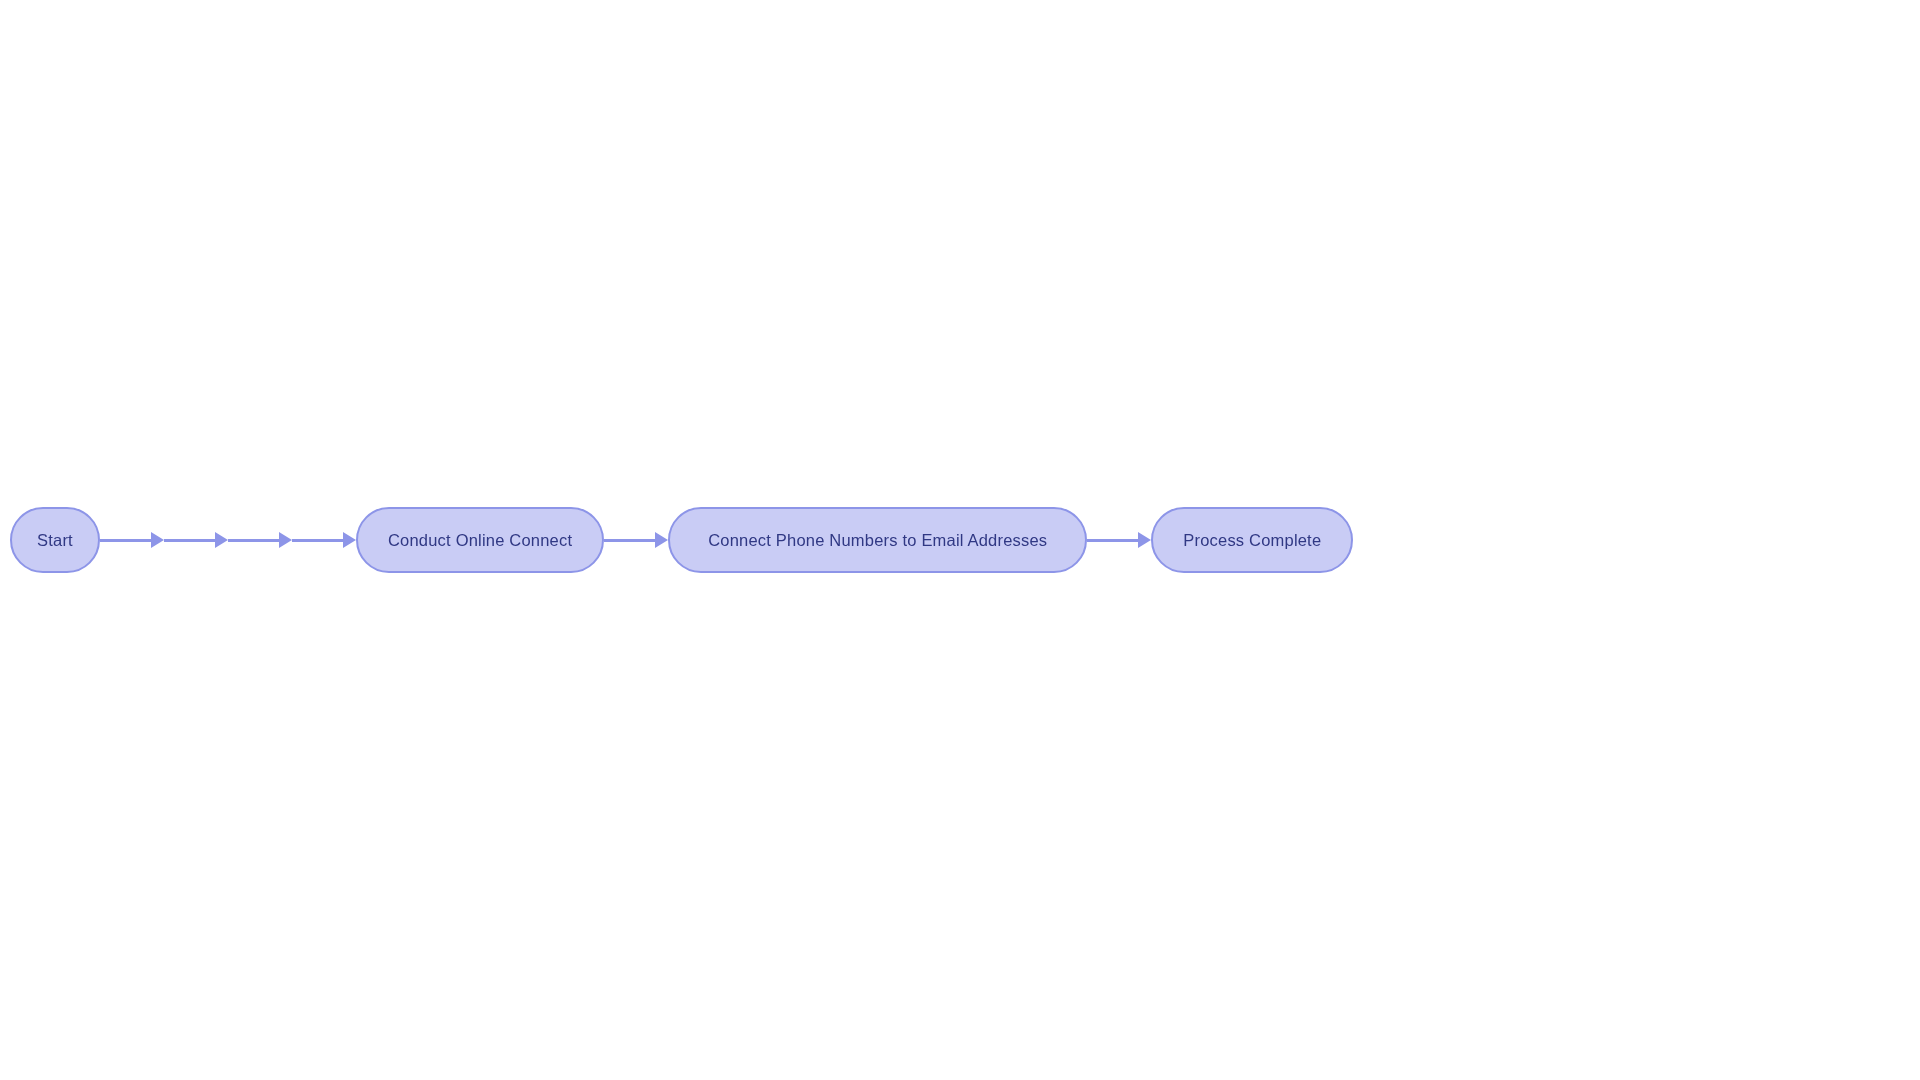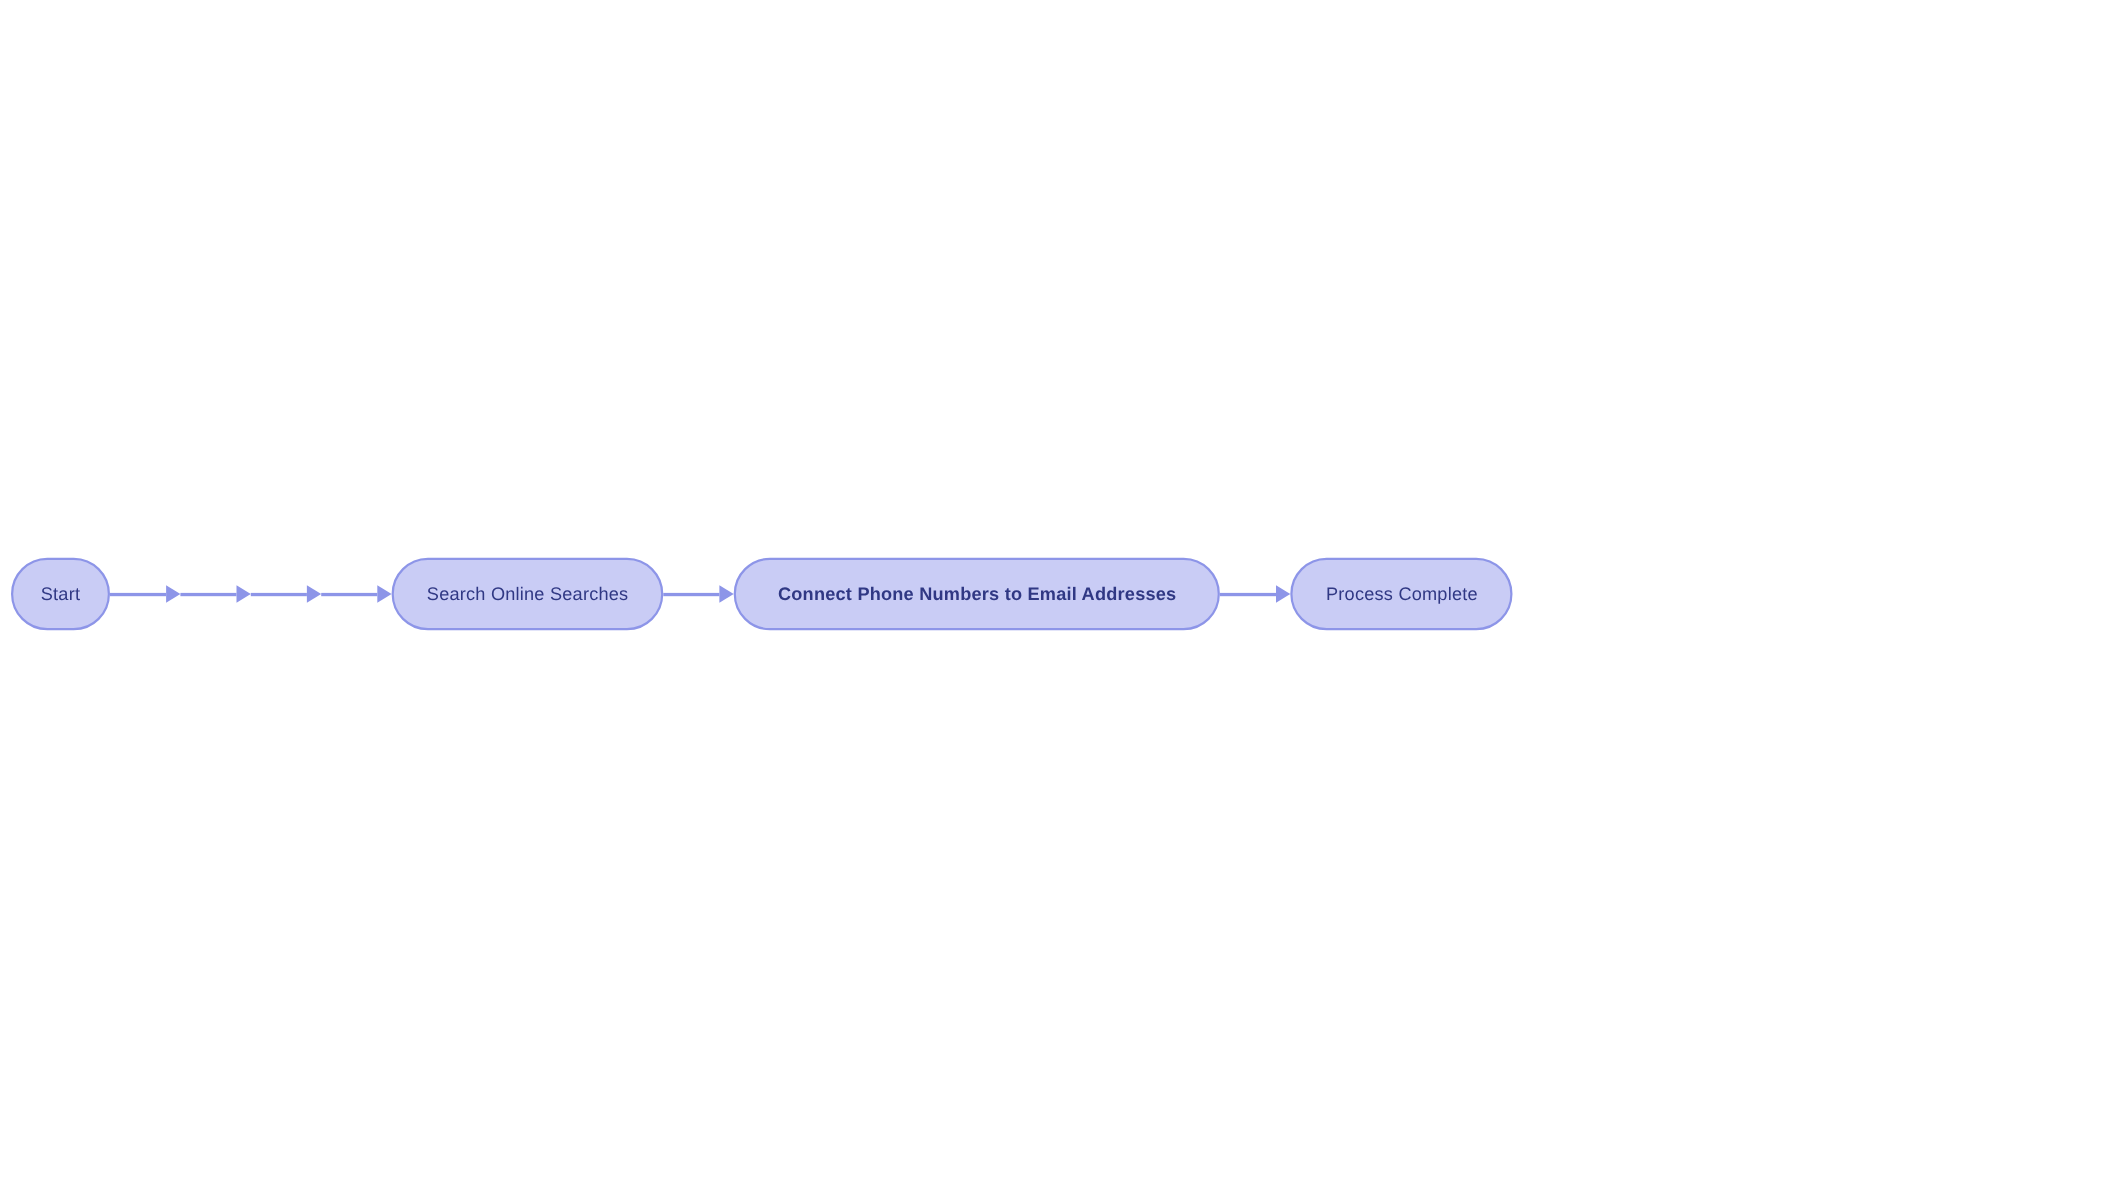--- a/index.html
+++ b/index.html
@@ -38,21 +38,20 @@
     white-space: nowrap;
     box-sizing: border-box;
     text-align: center;
   }
   .flow-node.start {
     padding: 0 24px;
     min-width: 90px;
   }
   .flow-node.wide {
     padding: 0 38px;
-    font-weight: bold;
   }
   .connector {
     display: flex;
     align-items: center;
     width: 64px;
     flex: 0 0 auto;
   }
   .connector .line {
     flex: 1 1 auto;
     height: 3px;
@@ -94,21 +93,21 @@
       <div class="arrowhead"></div>
     </div>
 
 
     <div class="connector">
       <div class="line"></div>
       <div class="arrowhead"></div>
     </div>
 
     <div class="flow-node">
-      <span>Search Online Searches</span>
+      <span>Conduct Online Connect</span>
     </div>
 
     <div class="connector">
       <div class="line"></div>
       <div class="arrowhead"></div>
     </div>
 
     <div class="flow-node wide">
       <span>Connect Phone Numbers to Email Addresses</span>
     </div>

